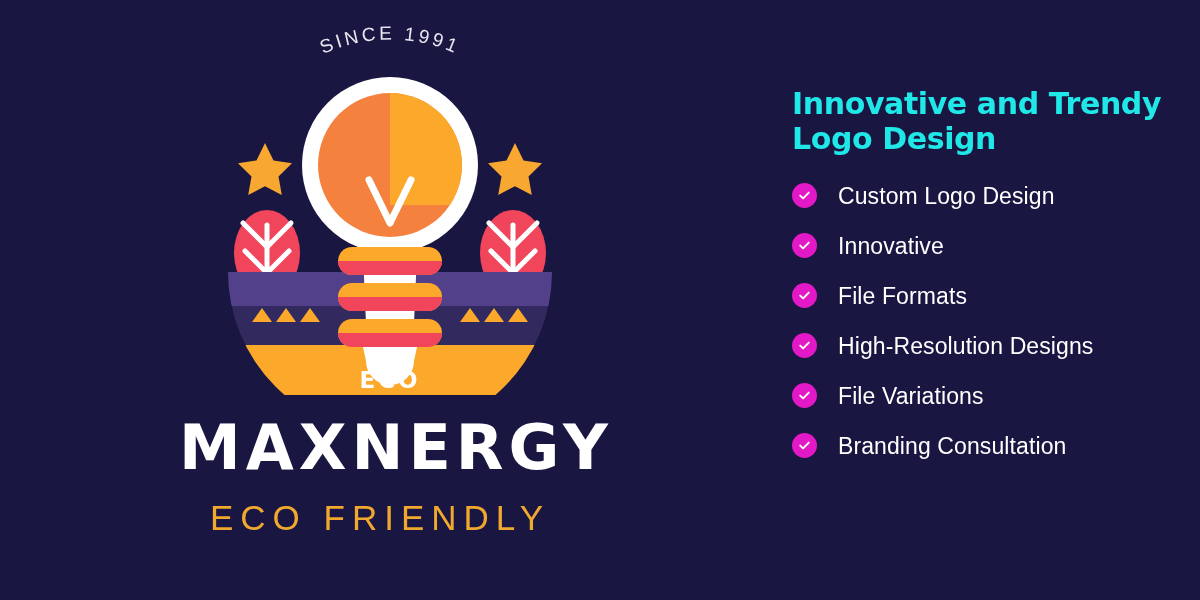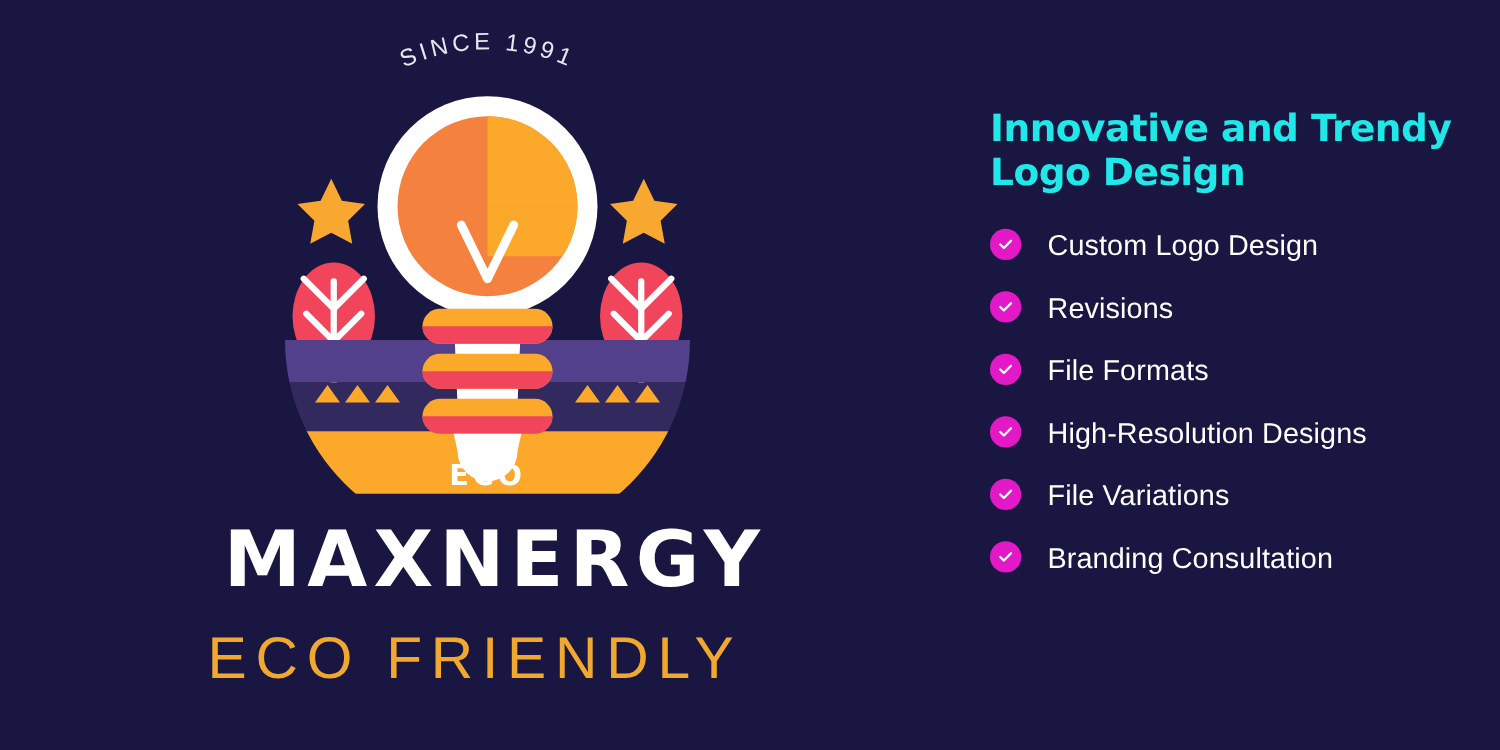--- a/index.html
+++ b/index.html
@@ -46,21 +46,21 @@
     font-size: 62px;
     letter-spacing: 5px;
     color: #ffffff;
     line-height: 1.05;
     margin: 0;
     padding-left: 32px;
   }
   #brand-tagline {
     font-family: "Liberation Sans", sans-serif;
     font-weight: normal;
-    font-size: 47px;
+    font-size: 35px;
     letter-spacing: 7px;
     color: #F0A82E;
     margin-top: 18px;
   }
 
   
   #feature-panel {
     position: absolute;
     left: 792px;
     top: 0;
@@ -234,21 +234,21 @@
         </span>
         <span class="feature-label">Custom Logo Design</span>
       </li>
 
       <li class="feature-item">
         <span class="check-badge">
           <svg width="15" height="15" viewBox="0 0 15 15">
               <path d="M3.2 7.6 L6.1 10.4 L11.8 4.6" fill="none" stroke="#fff" stroke-width="1.9" stroke-linecap="round" stroke-linejoin="round"></path>
             </svg>
         </span>
-        <span class="feature-label">Revisions</span>
+        <span class="feature-label">Innovative</span>
       </li>
 
       <li class="feature-item">
         <span class="check-badge">
           <svg width="15" height="15" viewBox="0 0 15 15">
               <path d="M3.2 7.6 L6.1 10.4 L11.8 4.6" fill="none" stroke="#fff" stroke-width="1.9" stroke-linecap="round" stroke-linejoin="round"></path>
             </svg>
         </span>
         <span class="feature-label">File Formats</span>
       </li>

